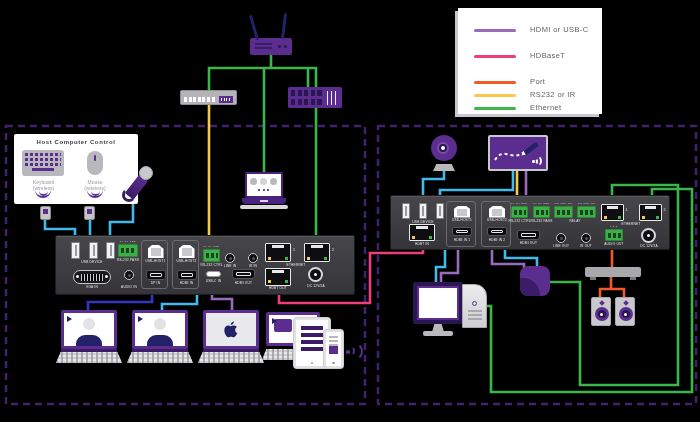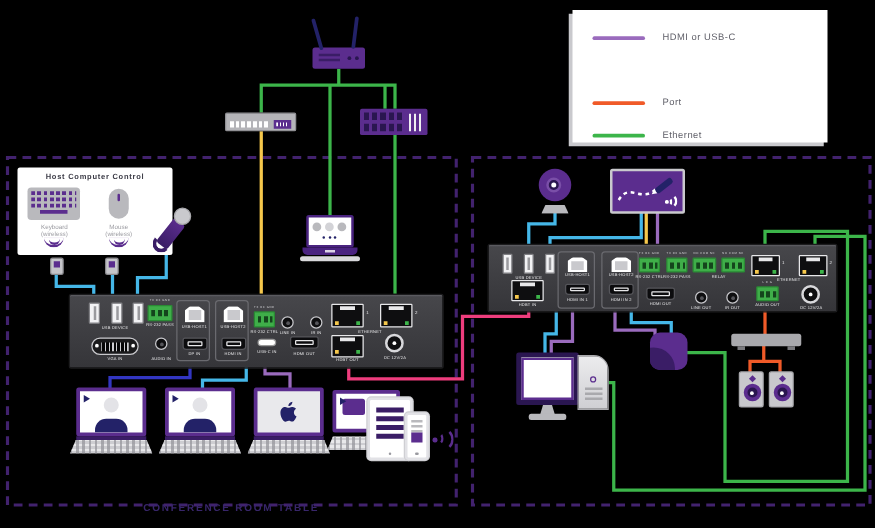--- a/index.html
+++ b/index.html
@@ -177,28 +177,36 @@
     <polyline class="cable" points="492,249 492,264 524,264 524,268" stroke="#9a6bbd"></polyline>
     <polyline class="cable" points="505,249 505,258 537,258 537,268" stroke="#45b7e8"></polyline>
 
     <polyline class="cable" points="612,249 612,268" stroke="#f05a28"></polyline>
     <path class="cable" d="M611,276 L611,289 M600,298 L600,289 L624,289 L624,298" stroke="#f05a28"></path>
 
     <polyline class="cable" points="487,306 491,306 491,392 692,392 692,189 652,189 652,196" stroke="#3cb54a"></polyline>
     <polyline class="cable" points="549,282 580,282 580,385 678,385 678,185 612,185 612,196" stroke="#3cb54a"></polyline>
   </svg>
 
-  <div class="dev legend" style="left:458px;top:8px;width:204px;height:106px;">
+  <div class="dev legend" style="left:458px;top:8px;width:144px;height:106px;">
     <div class="lg-row" style="top:17px;">
         <span class="lg-line" style="background: rgb(154, 107, 189);"></span>
         <span class="lg-label">HDMI or USB-C</span>
       </div>
+    <div class="lg-row" style="top:43px;">
+        <span class="lg-line" style="background: rgb(238, 61, 125);"></span>
+        <span class="lg-label">HDBaseT</span>
+      </div>
     <div class="lg-row" style="top:69px;">
         <span class="lg-line" style="background: rgb(240, 90, 40);"></span>
         <span class="lg-label">Port</span>
+      </div>
+    <div class="lg-row" style="top:82px;">
+        <span class="lg-line" style="background: rgb(246, 200, 76);"></span>
+        <span class="lg-label">RS232 or IR</span>
       </div>
     <div class="lg-row" style="top:95px;">
         <span class="lg-line" style="background: rgb(60, 181, 74);"></span>
         <span class="lg-label">Ethernet</span>
       </div>
   </div>
 
   <div class="dev router" style="left:250px;top:38px;width:42px;height:17px;">
     <div class="rt-ant" style="left:6px;top:-24px;transform:rotate(-16deg);"></div>
     <div class="rt-ant" style="left:31px;top:-25px;transform:rotate(7deg);"></div>
@@ -478,15 +486,14 @@
   <div class="dev soundbar" style="left:585px;top:267px;width:56px;height:10px;"></div>
   <div class="spk dev" style="left:591px;top:297px;">
     <div class="spk-tw"></div>
       <div class="spk-wf"></div>
   </div>
   <div class="spk dev" style="left:615px;top:297px;">
     <div class="spk-tw"></div>
       <div class="spk-wf"></div>
   </div>
 
-  <div class="caption" style="left:45px;top:402px;width:280px;">CONFERENCE ROOM TABLE</div>
 
 </div>
 
 </body></html>

